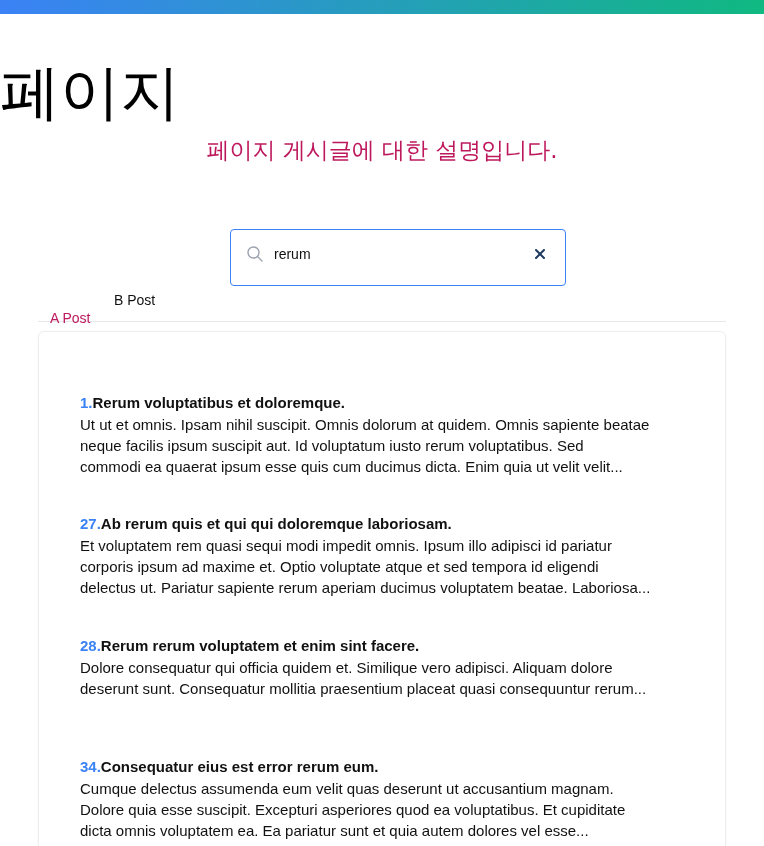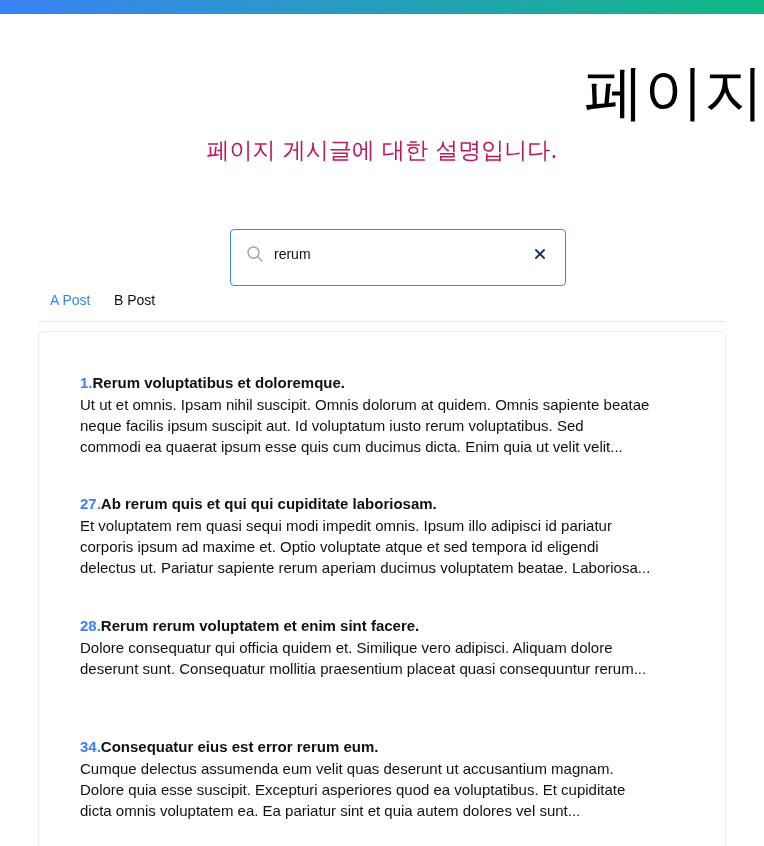--- a/index.html
+++ b/index.html
@@ -1,41 +1,41 @@
 <!DOCTYPE html>
 <html><head>
 <meta charset="utf-8">
 <style>
   * { box-sizing: border-box; margin: 0; padding: 0; }
   html, body { width: 764px; height: 846px; overflow: hidden; background: #ffffff; }
   body { font-family: "Liberation Sans", "DejaVu Sans", sans-serif; color: #111; position: relative; }
   .top-bar { position: absolute; left: 0; top: 0; width: 764px; height: 14px;
     background: linear-gradient(90deg, #3b82f6 0%, #10b981 100%); }
-  .page-title { position: absolute; top: 56px; left: 0; width: 764px; text-align: right;
+  .page-title { position: absolute; top: 56px; left: 0; width: 764px; text-align: left;
     font-family: "DejaVu Sans", sans-serif; font-size: 60px; font-weight: 400; color: #000; line-height: 72px; }
   .page-subtitle { position: absolute; top: 134px; left: 0; width: 764px; text-align: center;
     font-family: "DejaVu Sans", sans-serif; font-size: 23px; color: #be185d; line-height: 32px; }
   .search-box { position: absolute; left: 230px; top: 197px; width: 336px; height: 57px;
     border: 1px solid #3b82f6; border-radius: 4px; background: #fff; margin-top: 32px; }
   .search-icon { position: absolute; left: 15px; top: 15px; width: 18px; height: 18px; }
   .search-input { position: absolute; left: 43px; top: 13px; width: 250px; height: 22px; border: none; outline: none;
     font-family: "Liberation Sans", sans-serif; font-size: 14px; color: #111;
     text-decoration: underline wavy #dc2626; text-underline-offset: 3px; background: transparent; }
   .clear-button { position: absolute; right: 16px; top: 15px; width: 18px; height: 18px; cursor: pointer;
     display: flex; align-items: center; justify-content: center; }
   .tabs { position: absolute; left: 38px; top: 280px; width: 688px; height: 42px; border-bottom: 1px solid #e5e7eb; }
   .tab { position: absolute; top: 12px; font-size: 14px; cursor: pointer; line-height: 16px; }
-  .tab.active { color: #3b82f6; }
+  .tab.active { color: #be185d; margin-top: 18px; }
   .tab-a { left: 12px; }
   .tab-b { left: 76px; color: #111; }
   .card { position: absolute; left: 38px; top: 331px; width: 688px; height: 530px;
     border: 1px solid #eceef1; border-radius: 6px; background: #fff;
     box-shadow: 0 1px 3px rgba(0,0,0,0.05); }
   .post { position: absolute; left: 41px; width: 620px; }
-  .post-title { font-size: 15px; font-weight: 700; line-height: 20px; color: #111; }
+  .post-title { font-size: 15px; font-weight: 700; line-height: 20px; color: #111; margin-top: 20px; }
   .post-num { color: #3b82f6; }
   .post-body { font-size: 15px; line-height: 21px; color: #111; margin-top: 1px; }
 </style>
 </head>
 <body>
 
 <div class="top-bar"></div>
 
 <h1 class="page-title">페이지</h1>
 <p class="page-subtitle">페이지 게시글에 대한 설명입니다.</p>
@@ -65,37 +65,37 @@
   <div class="post" style="top:41px;">
     <div class="post-title"><span class="post-num">1.</span><span>Rerum voluptatibus et doloremque.</span></div>
     <div class="post-body">
       <div>Ut ut et omnis. Ipsam nihil suscipit. Omnis dolorum at quidem. Omnis sapiente beatae</div>
       <div>neque facilis ipsum suscipit aut. Id voluptatum iusto rerum voluptatibus. Sed</div>
       <div>commodi ea quaerat ipsum esse quis cum ducimus dicta. Enim quia ut velit velit...</div>
     </div>
   </div>
 
   <div class="post" style="top:162px;">
-    <div class="post-title"><span class="post-num">27.</span><span>Ab rerum quis et qui qui cupiditate laboriosam.</span></div>
+    <div class="post-title"><span class="post-num">27.</span><span>Ab rerum quis et qui qui doloremque laboriosam.</span></div>
     <div class="post-body">
       <div>Et voluptatem rem quasi sequi modi impedit omnis. Ipsum illo adipisci id pariatur</div>
       <div>corporis ipsum ad maxime et. Optio voluptate atque et sed tempora id eligendi</div>
       <div>delectus ut. Pariatur sapiente rerum aperiam ducimus voluptatem beatae. Laboriosa...</div>
     </div>
   </div>
 
   <div class="post" style="top:284px;">
     <div class="post-title"><span class="post-num">28.</span><span>Rerum rerum voluptatem et enim sint facere.</span></div>
     <div class="post-body">
       <div>Dolore consequatur qui officia quidem et. Similique vero adipisci. Aliquam dolore</div>
       <div>deserunt sunt. Consequatur mollitia praesentium placeat quasi consequuntur rerum...</div>
     </div>
   </div>
 
   <div class="post" style="top:405px;">
     <div class="post-title"><span class="post-num">34.</span><span>Consequatur eius est error rerum eum.</span></div>
     <div class="post-body">
       <div>Cumque delectus assumenda eum velit quas deserunt ut accusantium magnam.</div>
       <div>Dolore quia esse suscipit. Excepturi asperiores quod ea voluptatibus. Et cupiditate</div>
-      <div>dicta omnis voluptatem ea. Ea pariatur sint et quia autem dolores vel sunt...</div>
+      <div>dicta omnis voluptatem ea. Ea pariatur sunt et quia autem dolores vel esse...</div>
     </div>
   </div>
 </div>
 
 </body></html>

